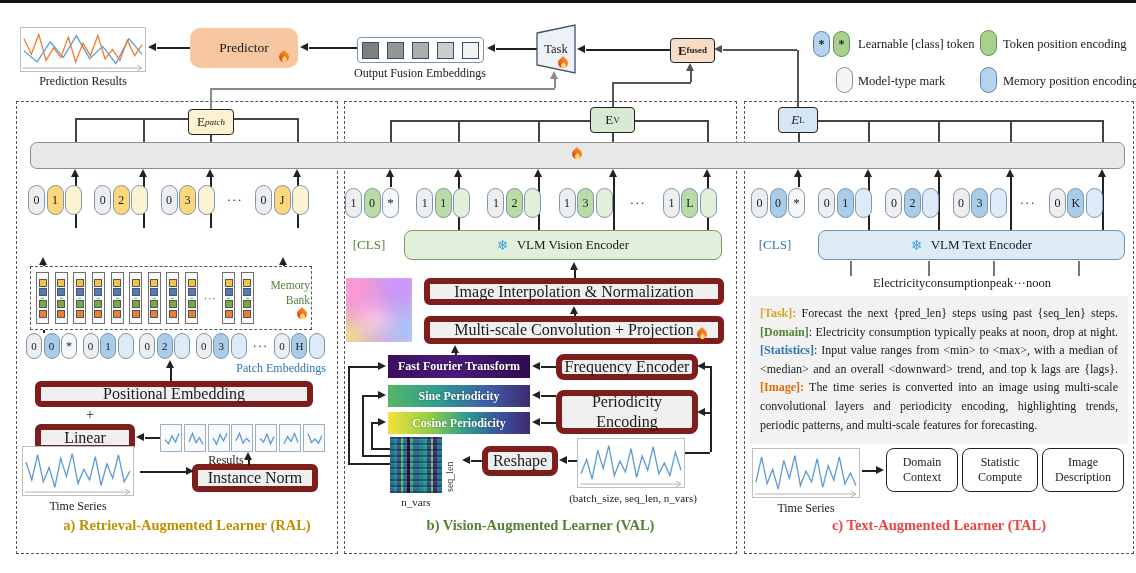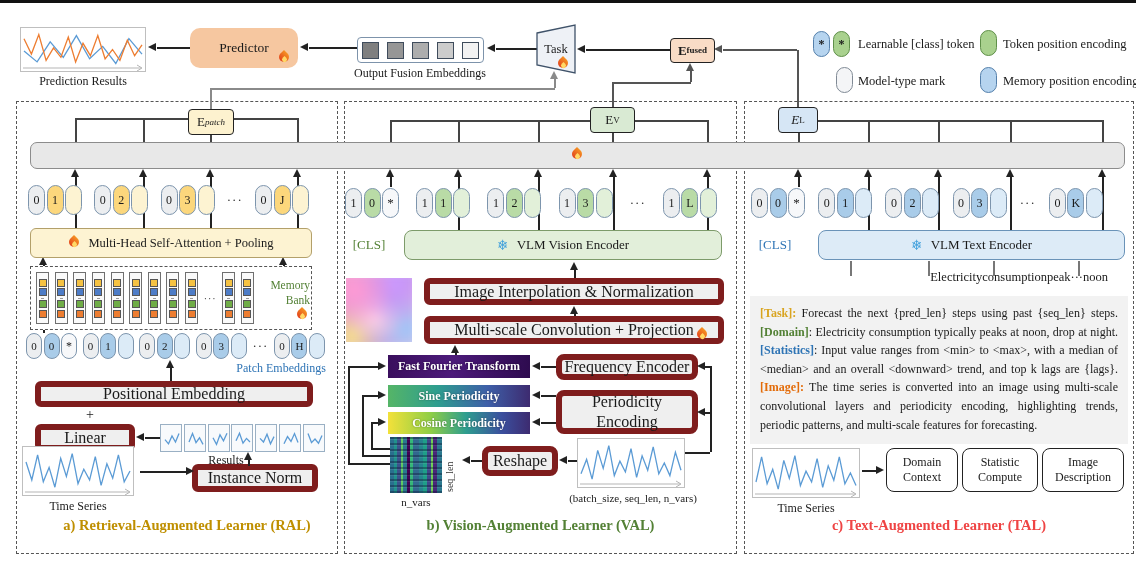--- a/index.html
+++ b/index.html
@@ -153,24 +153,20 @@
         <span class="pill" style="width: 17px; height: 30px; font-size: 12px; background: rgb(252, 215, 124);">3</span>
         <span class="pill" style="width: 17px; height: 30px; font-size: 12px; background: rgb(253, 243, 210);"></span>
       </span>
       <span class="dots">···</span>
       <span class="tokgrp">
         <span class="pill" style="width: 17px; height: 30px; font-size: 12px; background: rgb(236, 238, 240);">0</span>
         <span class="pill" style="width: 17px; height: 30px; font-size: 12px; background: rgb(252, 215, 124);">J</span>
         <span class="pill" style="width: 17px; height: 30px; font-size: 12px; background: rgb(253, 243, 210);"></span>
       </span>
     </div>
-  <div class="box" style="left: 30px; top: 228px; width: 282px; height: 30px; border: 1px solid rgb(179, 160, 106); border-radius: 6px; font-size: 12.5px; gap: 7px; z-index: 2; background: rgb(253, 243, 210);">
-    <span class="flame"></span>
-    <span>Multi-Head Self-Attention + Pooling</span>
-  </div>
   <div class="abs" style="left:30px;top:266px;width:282px;height:64px;border:1px dashed #555;box-sizing:border-box;background:#fff;z-index:2"></div>
   <div class="abs" id="memory-stacks" style="left:36px;top:271px;width:218px;height:54px;display:flex;justify-content:space-between;align-items:center;z-index:3">
       <div class="stack">
         <div class="sq" style="background: rgb(245, 194, 66);"></div>
         <div class="sq" style="background: rgb(77, 124, 199);"></div>
         <div class="tick"></div>
         <div class="sq" style="background: rgb(112, 173, 71);"></div>
         <div class="sq" style="background: rgb(237, 125, 49);"></div>
       </div>
       <div class="stack">
@@ -436,21 +432,21 @@
         <span class="pill" style="width: 17px; height: 30px; font-size: 12px; background: rgb(236, 238, 240);">0</span>
         <span class="pill" style="width: 17px; height: 30px; font-size: 12px; background: rgb(169, 204, 233);">K</span>
         <span class="pill" style="width: 17px; height: 30px; font-size: 12px; background: rgb(220, 235, 247);"></span>
       </span>
     </div>
   <div class="lbl" style="left: 750px; top: 237px; width: 50px; font-size: 13px; color: rgb(46, 116, 181);">[CLS]</div>
   <div class="box" style="left: 818px; top: 230px; width: 307px; height: 30px; border: 1px solid rgb(106, 147, 184); border-radius: 8px; font-size: 13px; z-index: 2; background: rgb(221, 235, 247);">
     <span class="snow">❄</span>
     <span>VLM Text Encoder</span>
   </div>
-  <div class="abs" id="words-row" style="left:816px;top:270px;width:292px;display:flex;justify-content:flex-end;font-size:12.5px">
+  <div class="abs" id="words-row" style="left:816px;top:276px;width:292px;display:flex;justify-content:center;font-size:12.5px">
       <span>Electricity</span>
       <span>consumption</span>
       <span>peak</span>
       <span>···</span>
       <span>noon</span>
     </div>
   <div class="prompt" id="prompt-box" style="left:750px;top:296px;width:378px;height:148px"><b style="color: rgb(217, 164, 32);">[Task]:</b><span> Forecast the next {pred_len} steps using past {seq_len} steps. </span><b style="color: rgb(83, 129, 53);">[Domain]</b><span>: Electricity consumption typically peaks at noon, drop at night. </span><b style="color: rgb(46, 116, 181);">[Statistics]</b><span>: Input value ranges from &lt;min&gt; to &lt;max&gt;, with a median of &lt;median&gt; and an overall &lt;downward&gt; trend, and top k lags are {lags}. </span><b style="color: rgb(227, 108, 10);">[Image]:</b><span> The time series is converted into an image using multi-scale convolutional layers and periodicity encoding, highlighting trends, periodic patterns, and multi-scale features for forecasting.</span></div>
   <div class="plot-box" id="tal-ts" style="left:752px;top:448px;width:108px;height:50px"><svg width="106" height="48">
         <polyline points="3.0,33.0 8.6,7.8 14.1,34.8 19.7,20.4 25.2,40.2 30.8,11.4 36.3,29.4 41.9,6.7 47.4,36.6 53.0,22.2 58.6,33.0 64.1,9.6 69.7,38.4 75.2,16.8 80.8,31.2 86.3,7.8 91.9,34.8 97.4,24.0 103.0,36.6" fill="none" stroke="#5b9bd5" stroke-width="1.3"></polyline>
         <line x1="2" y1="45" x2="102" y2="45" stroke="#b5b5b5" stroke-width="1"></line>

